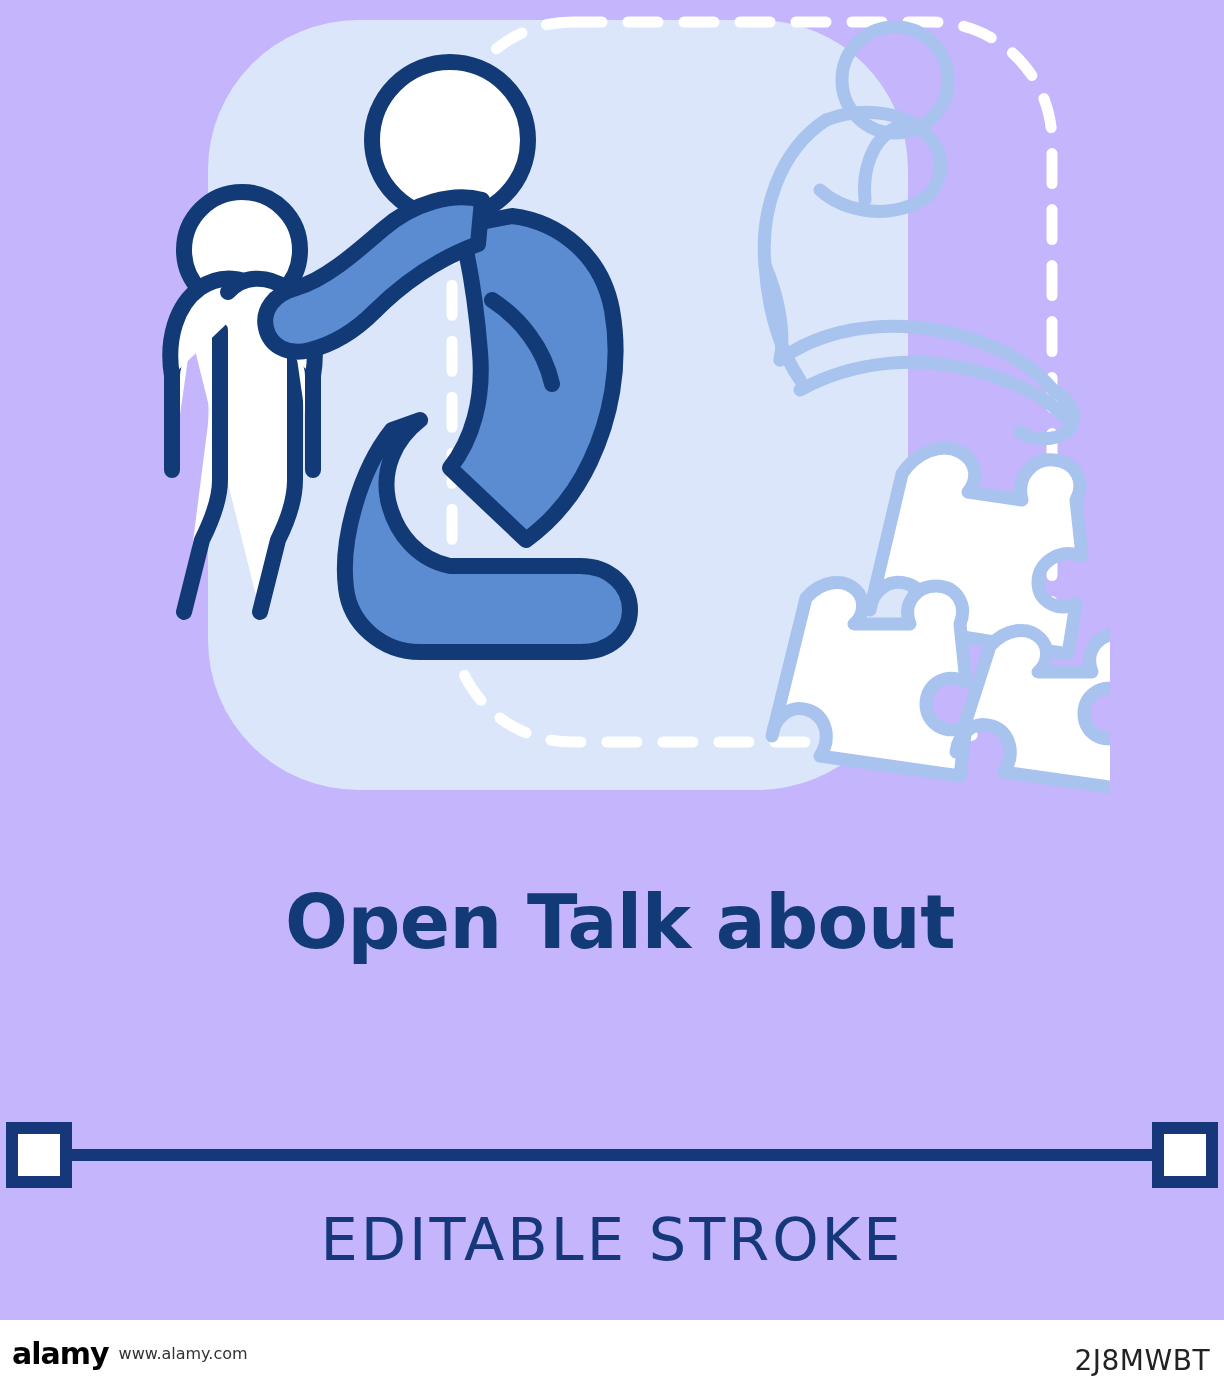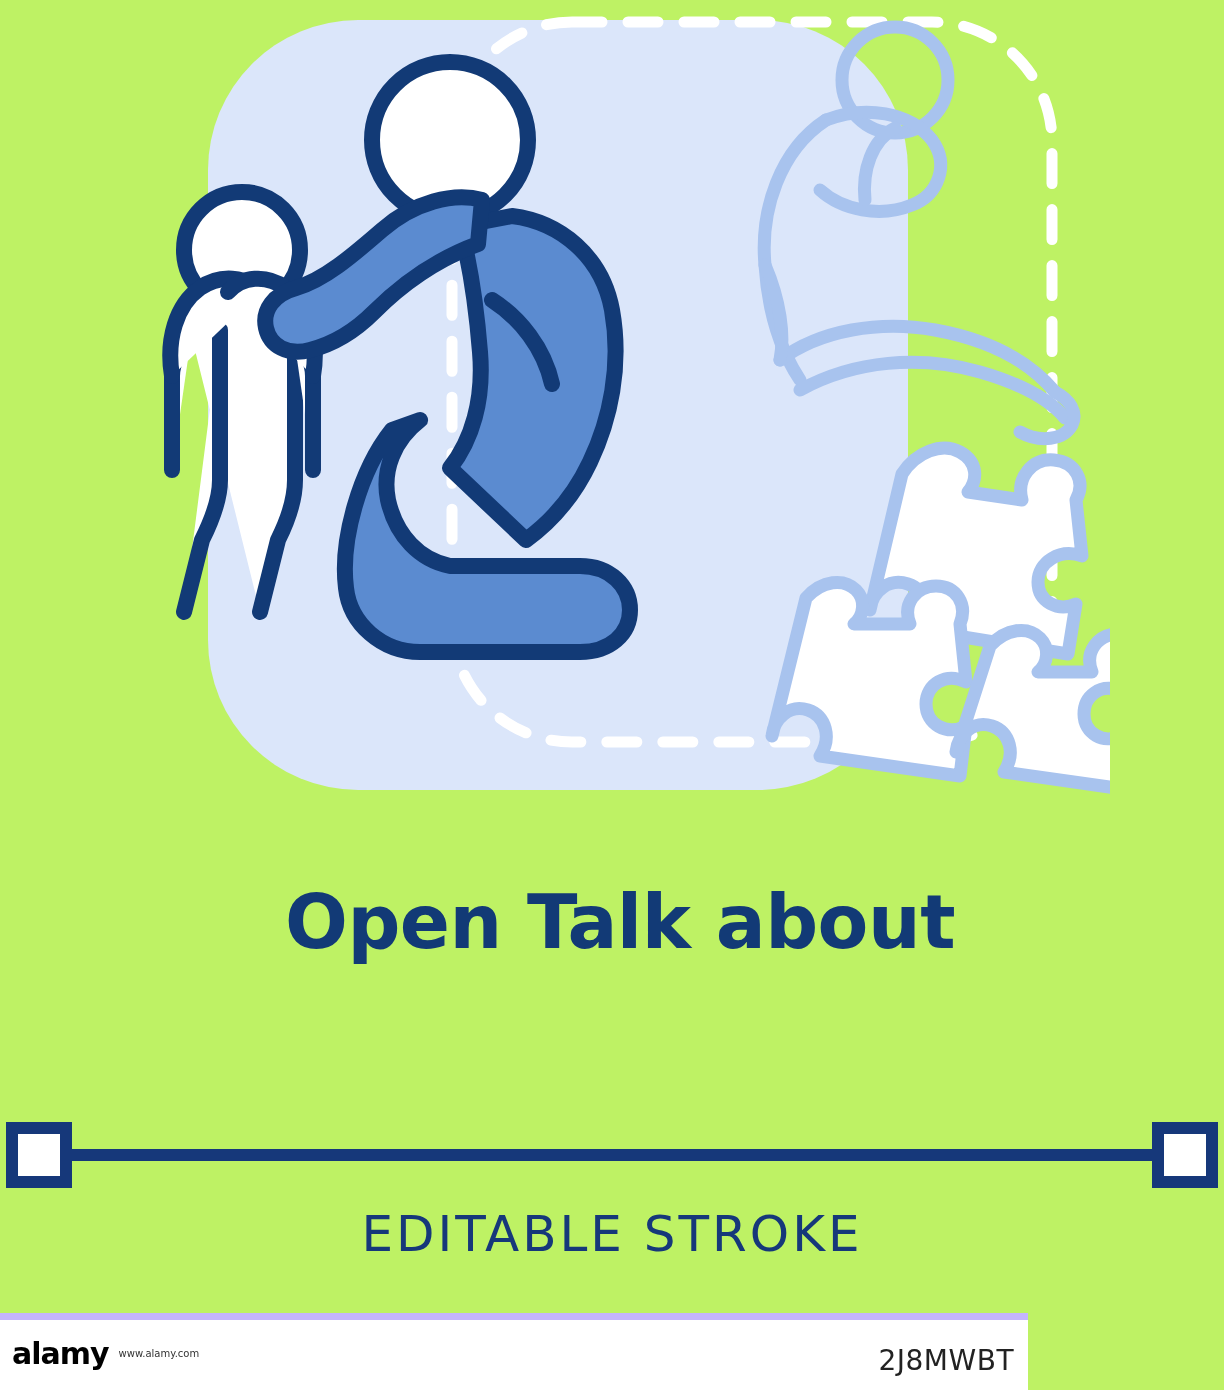--- a/index.html
+++ b/index.html
@@ -12,21 +12,21 @@
     height: 1390px;
     position: relative;
     font-family: "DejaVu Sans", sans-serif;
     overflow: hidden;
   }
   .canvas {
     position: absolute;
     left: 0; top: 0;
     width: 1224px;
     height: 1390px;
-    background: #bef264;
+    background: #c4b5fd;
   }
   .illustration {
     position: absolute;
     left: 120px;
     top: 0px;
     width: 990px;
     height: 840px;
   }
   .title-block {
     position: absolute;
@@ -51,29 +51,29 @@
     height: 90px;
   }
   .editable-label {
     position: absolute;
     left: 0;
     top: 1205px;
     width: 1224px;
     text-align: center;
     font-family: "DejaVu Sans", sans-serif;
     font-weight: normal;
-    font-size: 50px;
+    font-size: 59px;
     letter-spacing: 3px;
     color: #16387a;
   }
   .footer {
     position: absolute;
     left: 0;
     bottom: 0;
-    width: 1028px;
+    width: 1224px;
     height: 70px;
     background: #ffffff;
     border-top: 7px solid #c4b5fd;
   }
   .footer-left {
     position: absolute;
     left: 12px;
     top: 16px;
     display: flex;
     align-items: center;
@@ -81,21 +81,21 @@
   }
   .footer-logo {
     font-family: "DejaVu Sans", sans-serif;
     font-weight: bold;
     font-size: 30px;
     color: #000000;
     letter-spacing: -1px;
   }
   .footer-sub {
     font-family: "DejaVu Sans", sans-serif;
-    font-size: 10px;
+    font-size: 16px;
     color: #333333;
   }
   .footer-right {
     position: absolute;
     right: 14px;
     top: 24px;
     font-family: "DejaVu Sans", sans-serif;
     font-size: 28px;
     letter-spacing: 0.5px;
     color: #222222;

